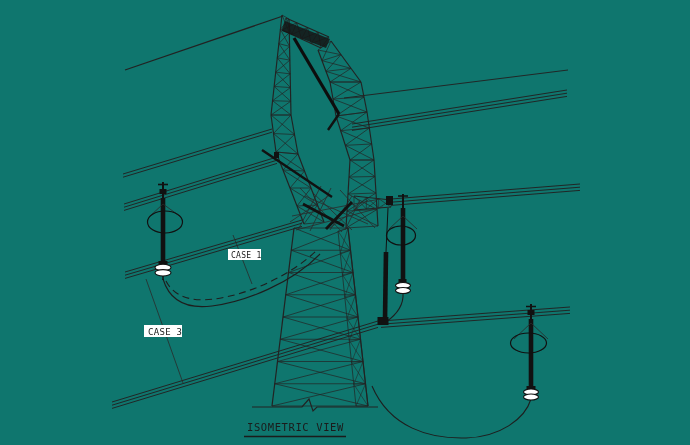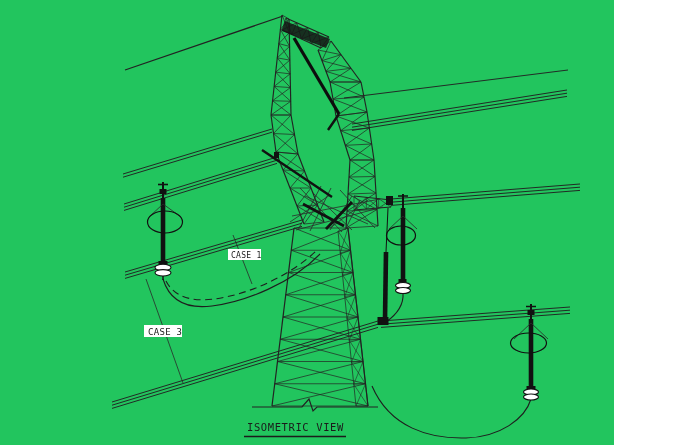--- a/index.html
+++ b/index.html
@@ -1,20 +1,20 @@
 <!DOCTYPE html>
 <html><head>
 <meta charset="utf-8">
 <style>
   html,body{margin:0;padding:0;}
   body{
     width:690px;height:445px;background:#ffffff;overflow:hidden;
     font-family:"DejaVu Sans Mono", monospace;
   }
-  .stage{position:relative;width:614px;height:445px;background:#22c55e;}
+  .stage{position:relative;width:690px;height:445px;background:#0f766e;}
   svg{display:block;}
   .cad-text{fill:#1b1b1b;font-family:"DejaVu Sans Mono", monospace;}
   .thin{stroke:#222;stroke-width:0.95;fill:none;}
   .hair{stroke:#2a2a2a;stroke-width:0.8;fill:none;}
   .jumper{stroke:#1e1e1e;stroke-width:1.1;fill:none;}
   .blk{fill:#111;stroke:none;}
   .bell{fill:#ffffff;stroke:#111;stroke-width:1.1;}
   .ring{fill:none;stroke:#111;stroke-width:1.2;}
 </style>
 </head>

